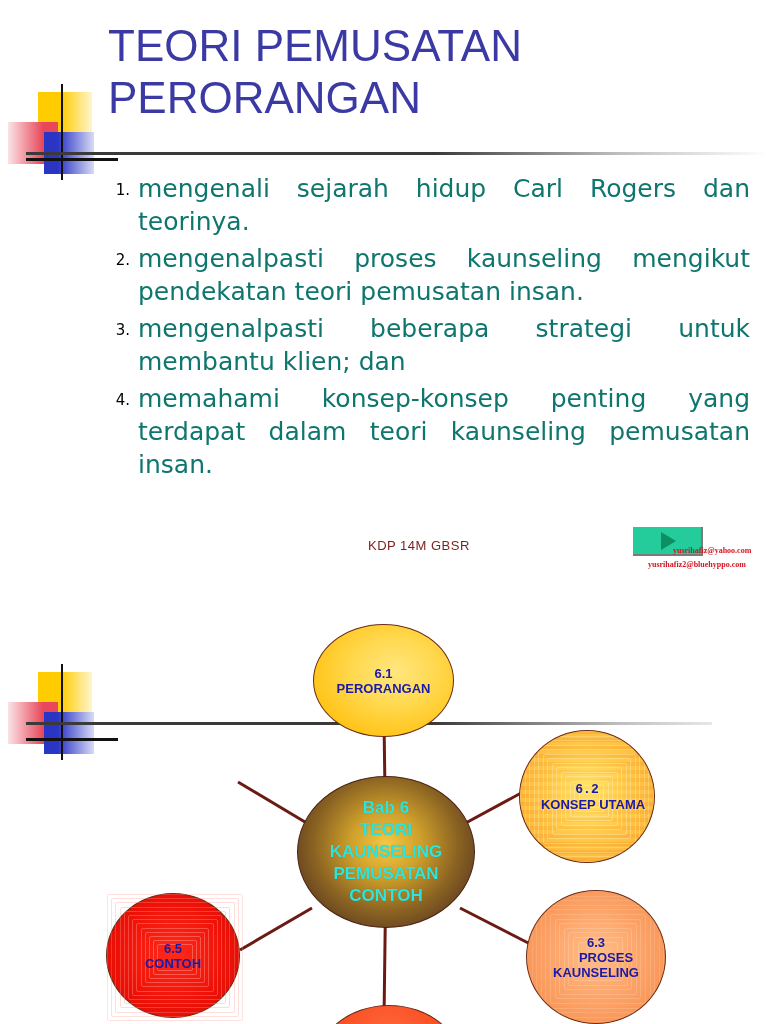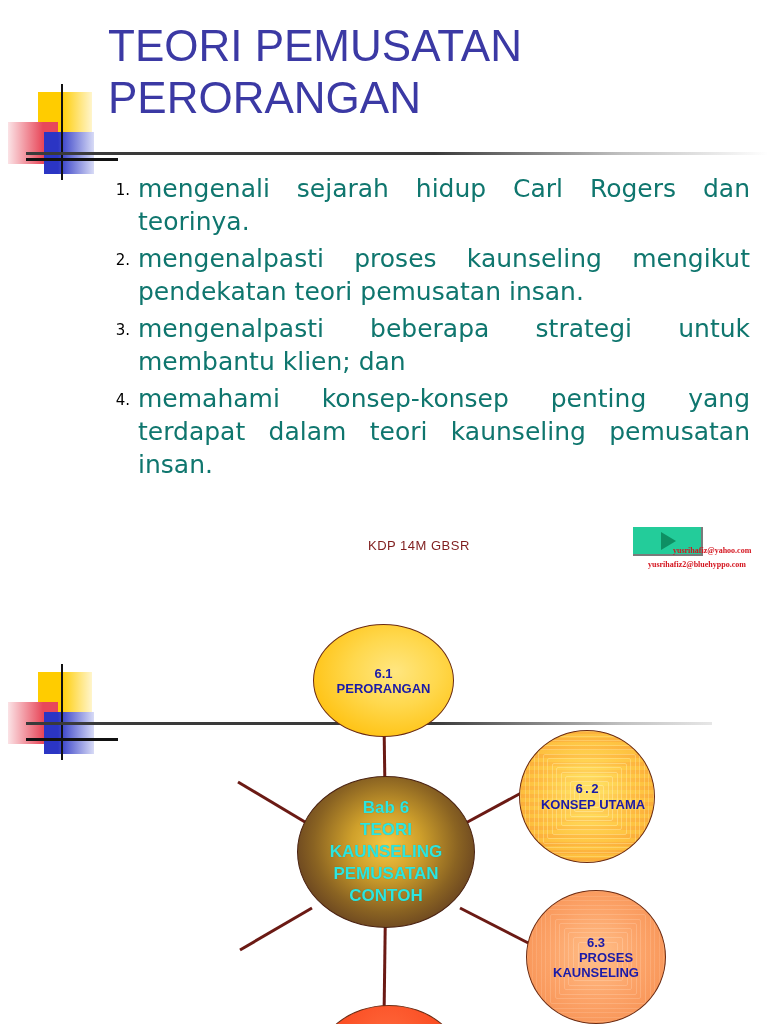--- a/index.html
+++ b/index.html
@@ -258,20 +258,39 @@
           <div class="ring" style="left: 36.8px; top: 36.8px; width: 66.4px; height: 60.4px; border-width: 1.5px; border-color: rgba(255, 215, 185, 0.32);"></div>
           <div class="ring" style="left: 41.4px; top: 41.4px; width: 57.2px; height: 51.2px; border-width: 1.5px; border-color: rgba(255, 215, 185, 0.34);"></div>
           <div class="ring" style="left: 46px; top: 46px; width: 48px; height: 42px; border-width: 1.5px; border-color: rgba(255, 215, 185, 0.36);"></div>
           <div class="ring" style="left: 50.6px; top: 50.6px; width: 38.8px; height: 32.8px; border-width: 1.5px; border-color: rgba(255, 215, 185, 0.38);"></div>
         </div>
       <span class="ln" style="position: relative; z-index: 2;">6.3</span>
       <span class="ln" style="position: relative; z-index: 2; padding-left: 20px;">PROSES</span>
       <span class="ln" style="position: relative; z-index: 2;">KAUNSELING</span>
     </div>
 
+    <div class="node n65b">
+        <div class="ringwrap">
+          <div class="ring" style="left: 0px; top: 0px; width: 134px; height: 125px; border-width: 1.5px; border-color: rgba(255, 150, 140, 0.28);"></div>
+          <div class="ring" style="left: 4.2px; top: 4.2px; width: 125.6px; height: 116.6px; border-width: 1.5px; border-color: rgba(255, 150, 140, 0.3);"></div>
+          <div class="ring" style="left: 8.4px; top: 8.4px; width: 117.2px; height: 108.2px; border-width: 1.5px; border-color: rgba(255, 150, 140, 0.32);"></div>
+          <div class="ring" style="left: 12.6px; top: 12.6px; width: 108.8px; height: 99.8px; border-width: 1.5px; border-color: rgba(255, 150, 140, 0.34);"></div>
+          <div class="ring" style="left: 16.8px; top: 16.8px; width: 100.4px; height: 91.4px; border-width: 1.5px; border-color: rgba(255, 150, 140, 0.36);"></div>
+          <div class="ring" style="left: 21px; top: 21px; width: 92px; height: 83px; border-width: 1.5px; border-color: rgba(255, 150, 140, 0.38);"></div>
+          <div class="ring" style="left: 25.2px; top: 25.2px; width: 83.6px; height: 74.6px; border-width: 1.5px; border-color: rgba(255, 150, 140, 0.4);"></div>
+          <div class="ring" style="left: 29.4px; top: 29.4px; width: 75.2px; height: 66.2px; border-width: 1.5px; border-color: rgba(255, 150, 140, 0.42);"></div>
+          <div class="ring" style="left: 33.6px; top: 33.6px; width: 66.8px; height: 57.8px; border-width: 1.5px; border-color: rgba(255, 150, 140, 0.44);"></div>
+          <div class="ring" style="left: 37.8px; top: 37.8px; width: 58.4px; height: 49.4px; border-width: 1.5px; border-color: rgba(255, 150, 140, 0.46);"></div>
+          <div class="ring" style="left: 42px; top: 42px; width: 50px; height: 41px; border-width: 1.5px; border-color: rgba(255, 150, 140, 0.48);"></div>
+          <div class="ring" style="left: 46.2px; top: 46.2px; width: 41.6px; height: 32.6px; border-width: 1.5px; border-color: rgba(255, 150, 140, 0.5);"></div>
+          <div class="ring" style="left: 50.4px; top: 50.4px; width: 33.2px; height: 24.2px; border-width: 1.5px; border-color: rgba(255, 150, 140, 0.52);"></div>
+        </div>
+      <span class="ln" style="position: relative; z-index: 2;">6.5</span>
+      <span class="ln" style="position: relative; z-index: 2;">CONTOH</span>
+    </div>
 
     <div class="node n64">
       
     </div>
 
     <div class="node ncenter">
       <span class="ln" style="position: relative; z-index: 2;">Bab 6</span>
       <span class="ln" style="position: relative; z-index: 2;">TEORI</span>
       <span class="ln" style="position: relative; z-index: 2;">KAUNSELING</span>
       <span class="ln" style="position: relative; z-index: 2;">PEMUSATAN</span>

